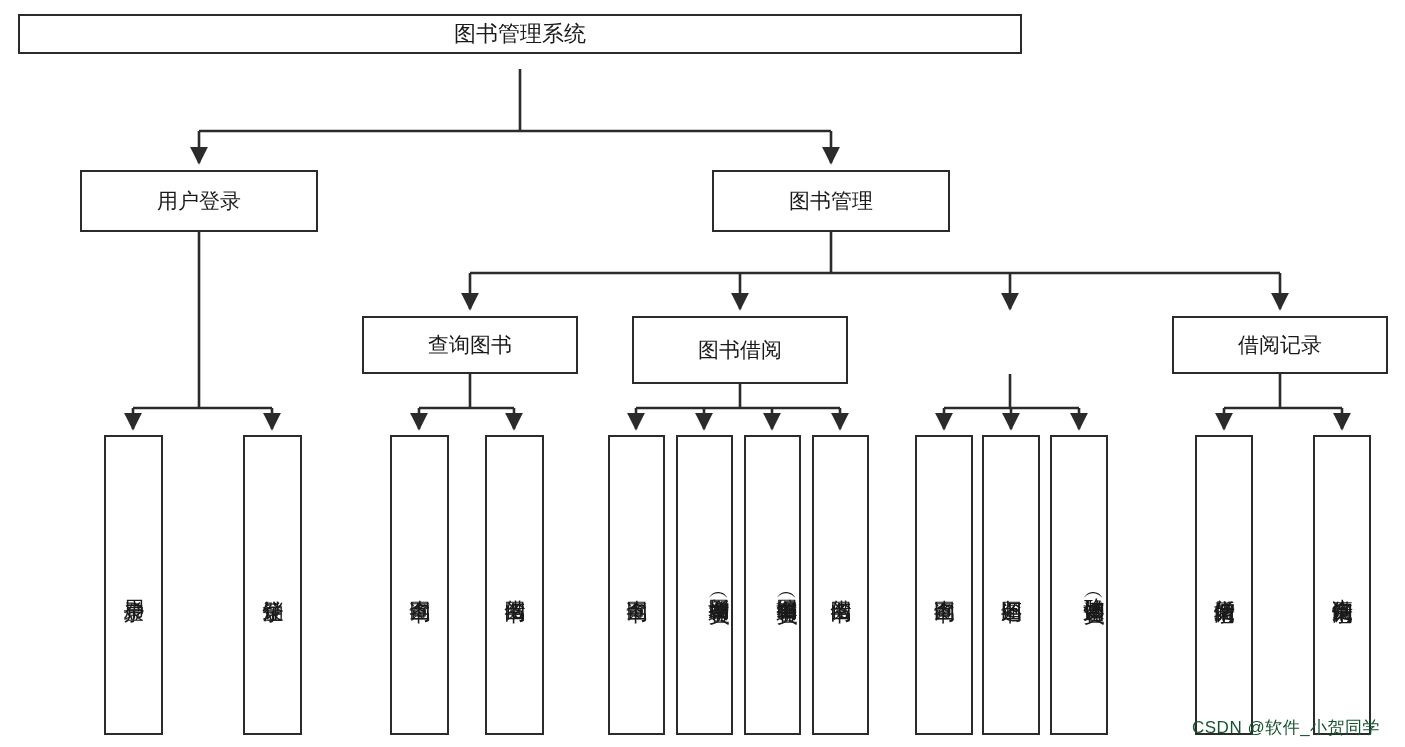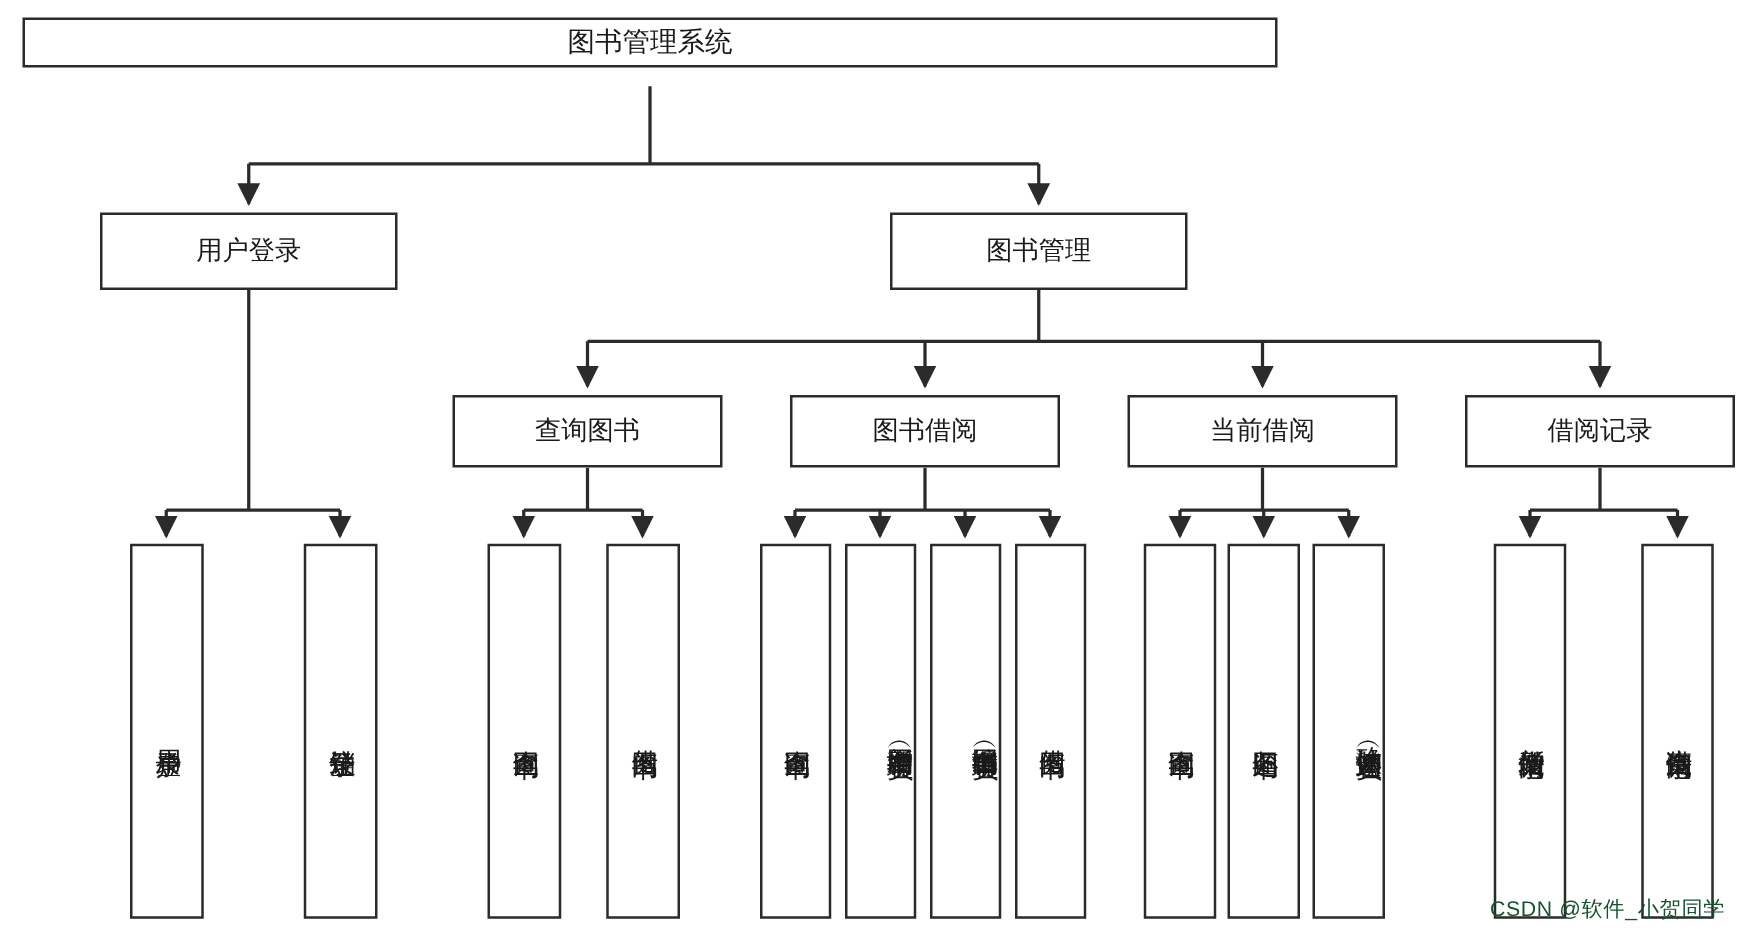--- a/index.html
+++ b/index.html
@@ -129,25 +129,22 @@
   <div class="node horiz" style="left:80px; top:170px; width:238px; height:62px;">
     <span class="label">用户登录</span>
   </div>
   <div class="node horiz" style="left:712px; top:170px; width:238px; height:62px;">
     <span class="label">图书管理</span>
   </div>
 
   <div class="node horiz" style="left:362px; top:316px; width:216px; height:58px;">
     <span class="label">查询图书</span>
   </div>
-  <div class="node horiz" style="left:632px; top:316px; width:216px; height:58px;">
+  <div class="node horiz" style="left:632px; top:316px; width:216px; height:68px;">
     <span class="label">图书借阅</span>
-  </div>
-  <div class="node horiz" style="left:902px; top:316px; width:216px; height:58px;">
-    <span class="label">当前借阅</span>
   </div>
   <div class="node horiz" style="left:1172px; top:316px; width:216px; height:58px;text-align:right;">
     <span class="label">借阅记录</span>
   </div>
 
   <div class="node vert mid" style="left:104px; top:435px; width:59px; height:300px;">
     <span class="label">用户登录</span>
   </div>
   <div class="node vert mid" style="left:243px; top:435px; width:59px; height:300px;">
     <span class="label">注销登录</span>

